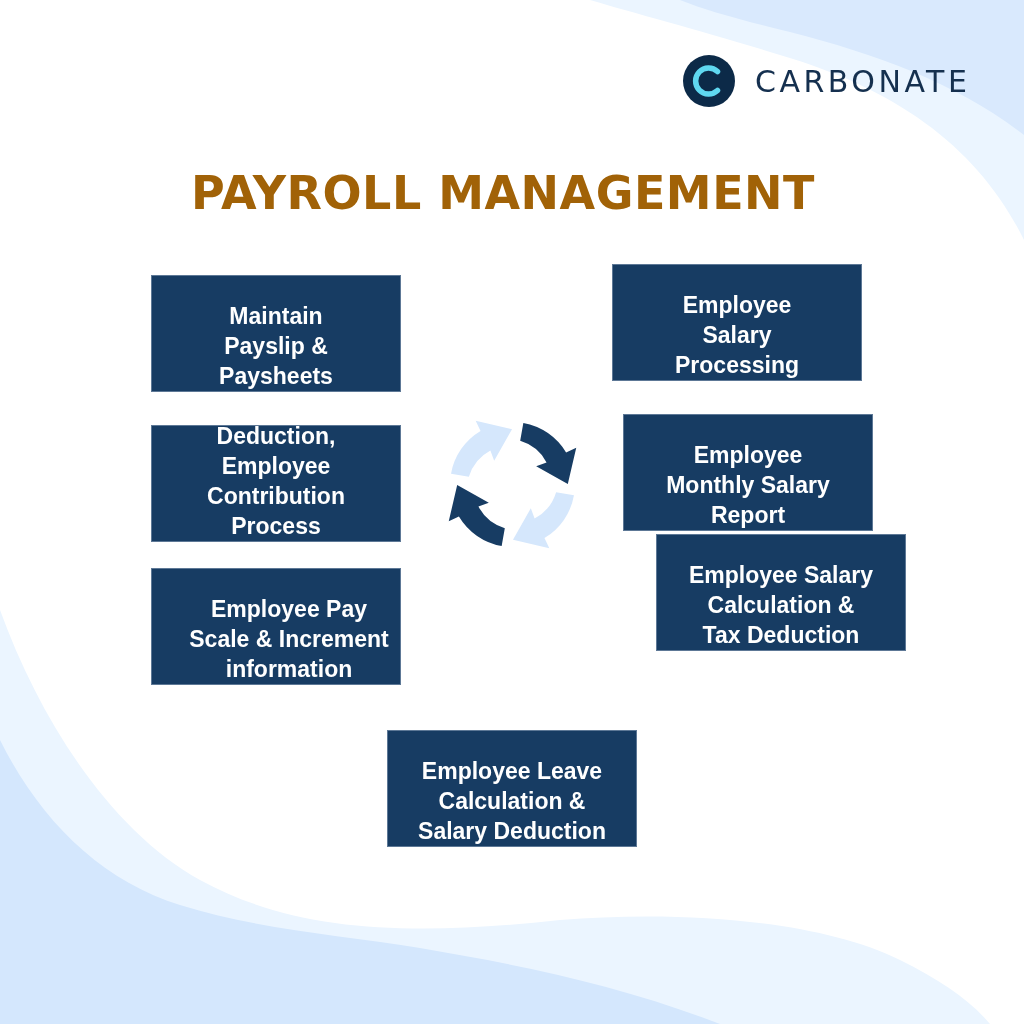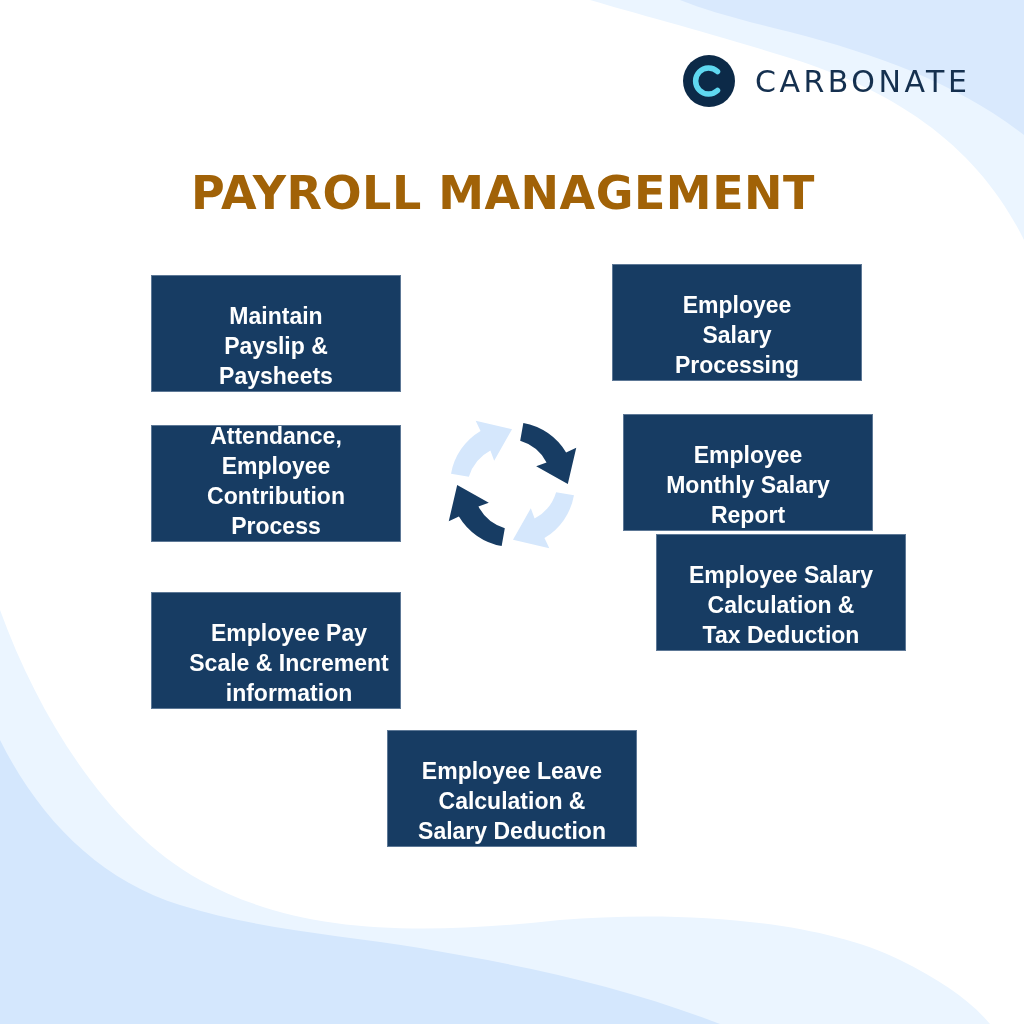--- a/index.html
+++ b/index.html
@@ -48,23 +48,23 @@
   </svg>
   <span class="logo-text">CARBONATE</span>
 </div>
 
 <div class="title">PAYROLL MANAGEMENT</div>
 
 <div class="box" style="left:151px; top:275px;">
   <span style="max-width:180px;">Maintain Payslip &amp; Paysheets</span>
 </div>
 <div class="box" style="left:151px; top:425px;">
-  <span style="max-width:230px;">Attendance, Employee Contribution Process</span>
+  <span style="max-width:230px;">Deduction, Employee Contribution Process</span>
 </div>
-<div class="box" style="left:151px; top:592px;padding-left:36px;">
+<div class="box" style="left:151px; top:568px;padding-left:36px;">
   <span style="max-width:230px;">Employee Pay Scale &amp; Increment information</span>
 </div>
 
 <div class="box" style="left:612px; top:264px;">
   <span style="max-width:180px;">Employee Salary Processing</span>
 </div>
 <div class="box" style="left:623px; top:414px;">
   <span style="max-width:200px;">Employee Monthly Salary Report</span>
 </div>
 <div class="box" style="left:623px; top:534px;margin-left:33px;">

